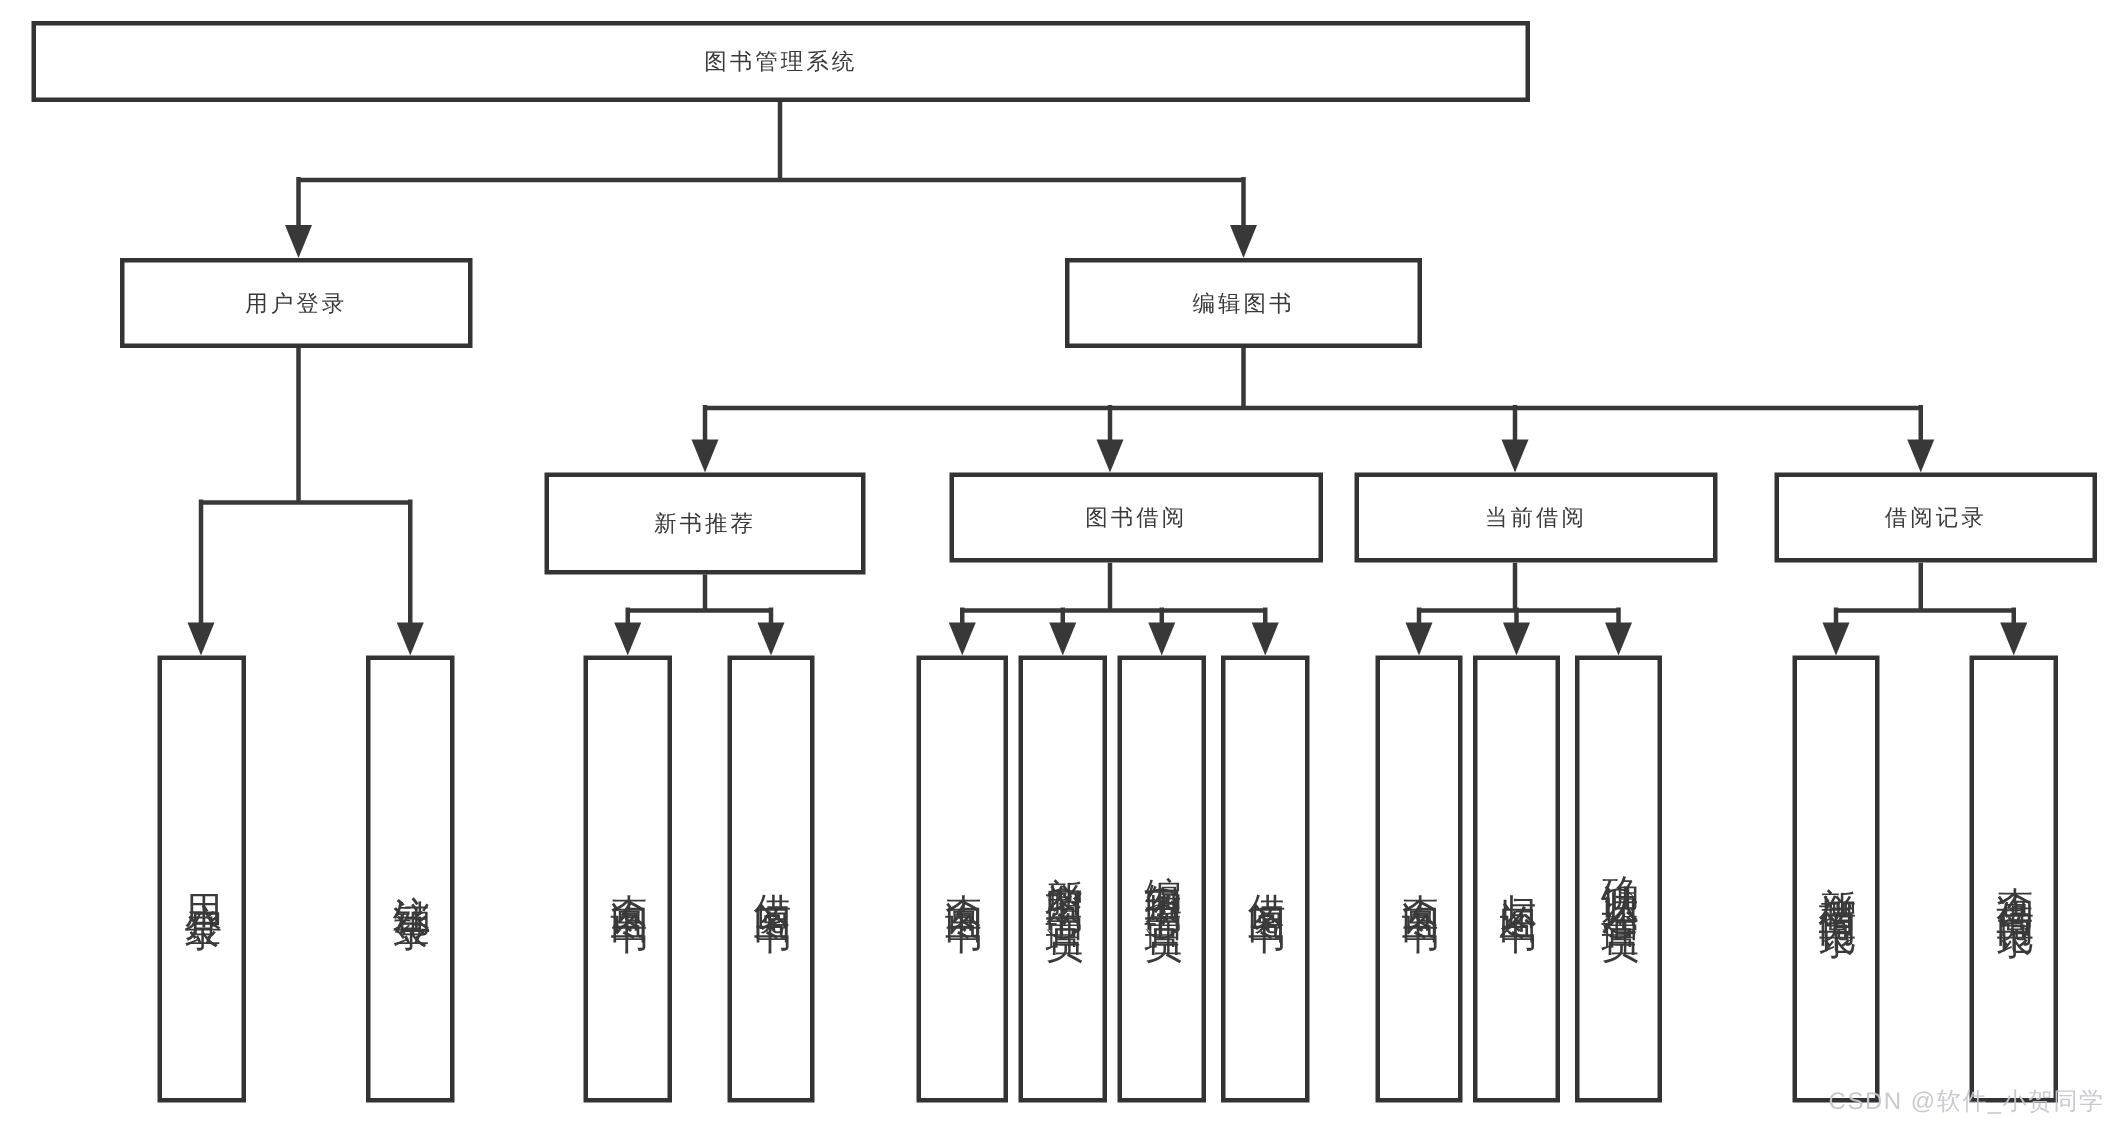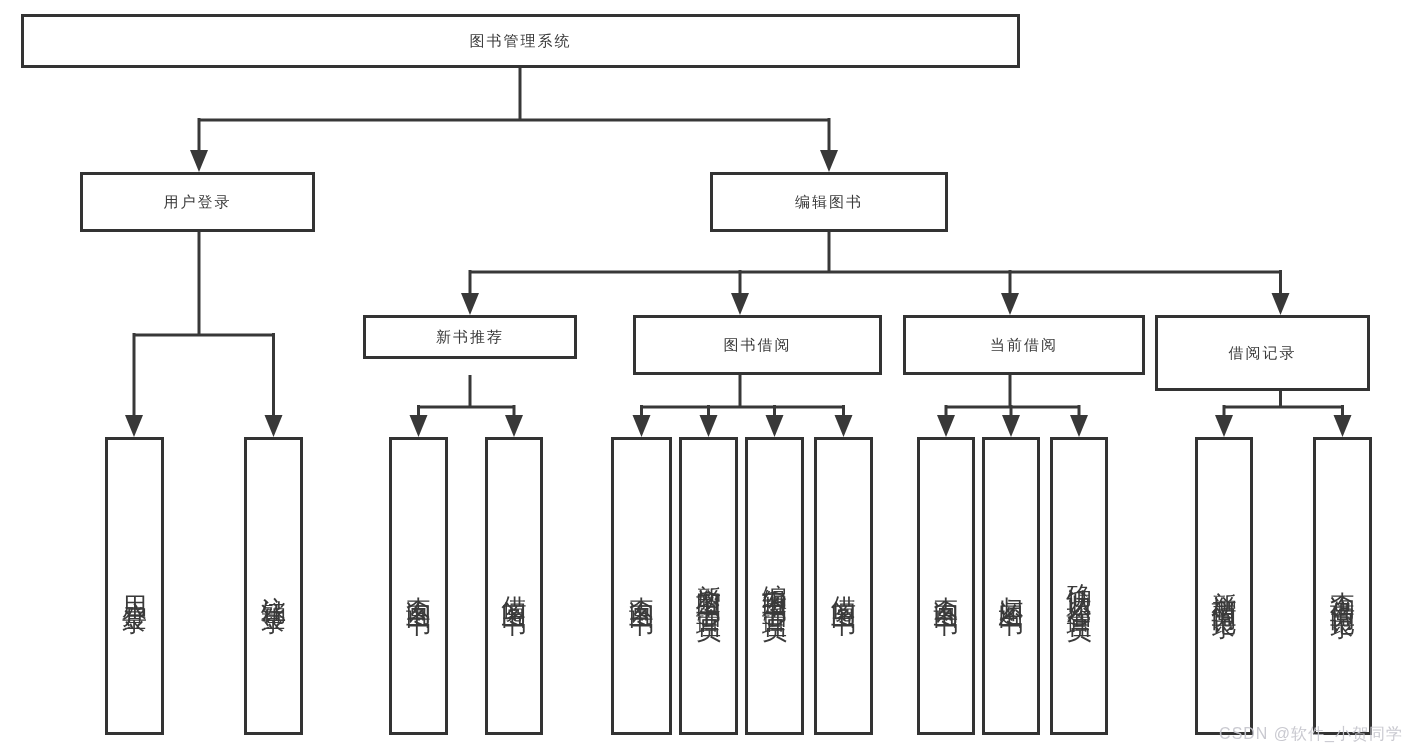--- a/index.html
+++ b/index.html
@@ -100,30 +100,30 @@
     <span>图书管理系统</span>
   </div>
 
   <div class="node hnode" style="left:80px;top:172px;width:235px;height:60px">
     <span>用户登录</span>
   </div>
   <div class="node hnode" style="left:710px;top:172px;width:238px;height:60px">
     <span>编辑图书</span>
   </div>
 
-  <div class="node hnode" style="left:363px;top:315px;width:214px;height:44px">
+  <div class="node hnode" style="left:363px;top:315px;width:214px;height:68px">
     <span>新书推荐</span>
   </div>
   <div class="node hnode" style="left:633px;top:315px;width:249px;height:60px">
     <span>图书借阅</span>
   </div>
   <div class="node hnode" style="left:903px;top:315px;width:242px;height:60px">
     <span>当前借阅</span>
   </div>
-  <div class="node hnode" style="left:1155px;top:315px;width:215px;height:76px">
+  <div class="node hnode" style="left:1183px;top:315px;width:215px;height:60px">
     <span>借阅记录</span>
   </div>
 
   <div class="node vnode" style="left:105px;top:437px;width:59px;height:298px">
     <span>用户登录</span>
   </div>
   <div class="node vnode" style="left:244px;top:437px;width:59px;height:298px">
     <span>注销登录</span>
   </div>
 

